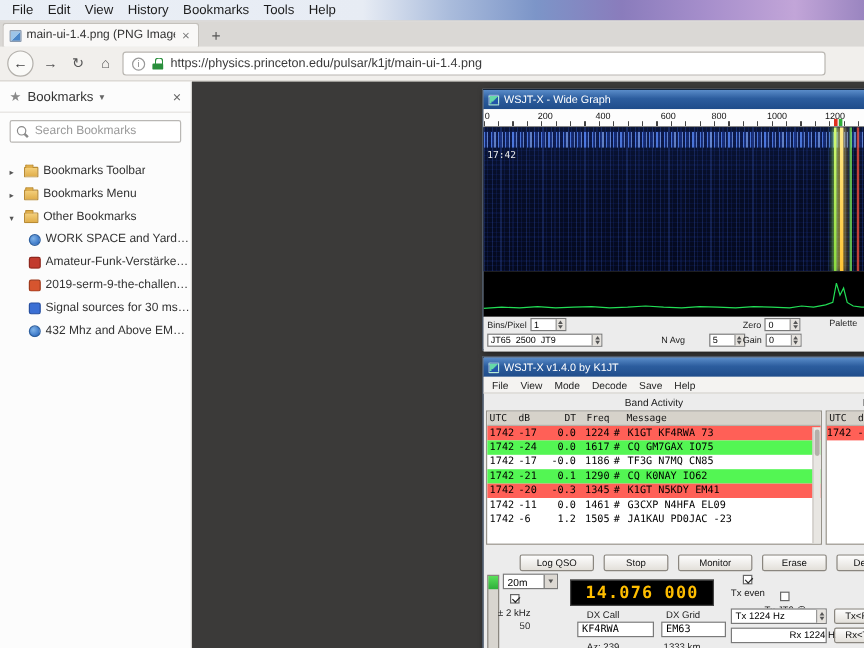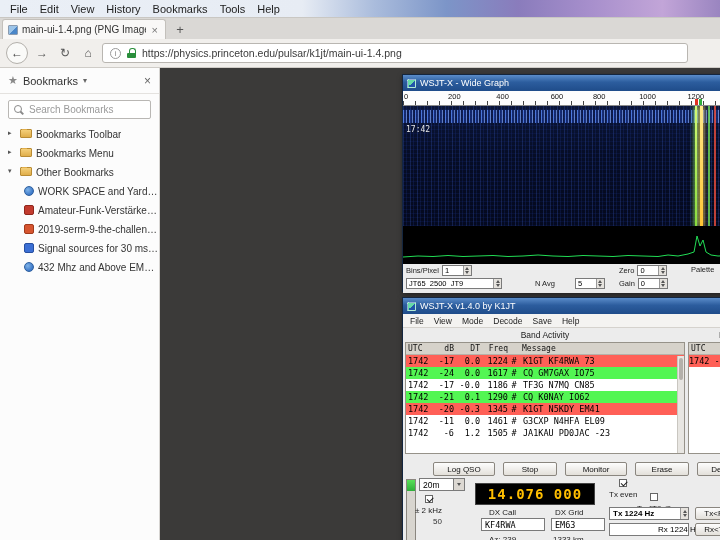--- a/index.html
+++ b/index.html
@@ -45,21 +45,21 @@
   .sb-chev { font-size:8px; color:#666; }
   .sb-close { margin-left:auto; font-size:12px; color:#666; }
   .sb-search { margin:6px 8px; height:19px; border:1px solid #b9b7b4; border-radius:2px; background:#fff;
     display:flex; align-items:center; gap:5px; padding:0 5px; }
   .mag { position:relative; width:10px; height:10px; flex:none; }
   .mag::before { content:""; position:absolute; top:0; left:0; width:6px; height:6px; border:1.5px solid #8a8a8a; border-radius:50%; }
   .mag::after { content:""; position:absolute; width:4px; height:1.5px; background:#8a8a8a; transform:rotate(45deg); left:6px; top:7px; }
   .sb-search input { border:none; outline:none; flex:1; font-size:10px; color:#444; background:transparent; font-family:"Liberation Sans",sans-serif; }
   .sb-search input::placeholder { color:#9a9a9a; }
   .bm-tree { padding-top:4px; }
-  .bm-row { height:19px; display:flex; align-items:flex-start; gap:4px; padding-left:8px; font-size:10px; color:#333;
+  .bm-row { height:19px; display:flex; align-items:flex-end; gap:4px; padding-left:8px; font-size:10px; color:#333;
     white-space:nowrap; overflow:hidden; }
   .bm-row.child { padding-left:24px; }
   .twisty { width:8px; font-size:7px; color:#555; flex:none; }
   .folder-icon { width:12px; height:9px; background:linear-gradient(#f4cf7a,#e0ae4a); border:1px solid #b98b33; border-radius:1px; position:relative; flex:none; }
   .folder-icon::before { content:""; position:absolute; top:-3px; left:0; width:5px; height:2px; background:#e0ae4a; border:1px solid #b98b33; border-bottom:none; border-radius:1px 1px 0 0; }
   .favicon { width:10px; height:10px; border-radius:2px; flex:none; }
   .fav-globe { border-radius:50%; background:radial-gradient(circle at 35% 35%, #7fb3e8, #3c78c8 70%); border:1px solid #2d5f9e; }
   .fav-red { background:#c23b2e; border:1px solid #8f271d; }
   .fav-orange { background:#d6552f; border:1px solid #a03a1c; }
   .fav-blue { background:#3b6fd4; border:1px solid #274fa0; }
@@ -117,21 +117,21 @@
   #rx-label { left:285px; width:115px; }
   .pane { position:absolute; top:14px; border:1px solid #969289; background:#fff; overflow:hidden; }
   #ba-pane { left:2px; width:280px; height:112px; }
   #rx-pane { left:285px; width:115px; height:112px; }
   .pane-head { height:12px; background:#d6d2ca; border-bottom:1px solid #b5b1a9; display:flex; align-items:center;
     font-family:"DejaVu Sans Mono",monospace; font-size:8px; color:#111; white-space:pre; }
   .dec-row { height:12px; display:flex; align-items:center; font-family:"DejaVu Sans Mono",monospace; font-size:8.5px; color:#000; white-space:pre; }
   .hl-red { background:#ff6057; }
   .hl-green { background:#53f653; }
   .c-utc { width:26px; padding-left:2px; }
-  .c-db { width:22px; text-align:right; }
+  .c-db { width:22px; text-align:left; }
   .c-dt { width:26px; text-align:right; }
   .c-freq { width:28px; text-align:right; }
   .c-mode { width:12px; text-align:center; }
   .c-msg { flex:1; padding-left:3px; overflow:hidden; }
   .c-msg-head { padding-left:14px; }
   .pane-scroll { position:absolute; top:13px; right:0; bottom:0; width:7px; background:#e8e6e2; border-left:1px solid #c9c6c0; }
   .pane-scroll::before { content:""; position:absolute; top:2px; left:1px; width:4px; height:22px; background:#b4b0aa; border-radius:2px; }
 
   #wx-buttons { position:absolute; top:134px; left:30px; display:flex; gap:8px; }
   .wx-btn { height:14px; background:linear-gradient(#fdfdfd,#e3e0da); border:1px solid #8a867f; border-radius:2px;
@@ -156,21 +156,21 @@
   #dx-call-label { left:86px; top:180px; } #dx-grid-label { left:152px; top:180px; }
   .field { background:#fff; border:1px solid #7a7a7a; font-family:"DejaVu Sans Mono",monospace; font-size:8.5px;
     display:flex; align-items:center; padding-left:3px; }
   #dx-call { left:78px; top:190px; width:64px; height:13px; }
   #dx-grid { left:148px; top:190px; width:54px; height:13px; }
   #az { left:86px; top:207px; font-size:8px; color:#222; }
   #dist { left:150px; top:207px; font-size:8px; color:#222; }
   #tx-even { left:206px; top:151px; } #tx-jt9 { left:234px; top:165px; }
   .fspin { background:#fff; border:1px solid #7a7a7a; display:flex; align-items:center; font-size:8px; }
   .fspin .spin-val { padding-left:3px; }
-  #tx-spin { left:206px; top:179px; width:80px; height:13px;font-weight:bold; }
+  #tx-spin { left:206px; top:179px; width:80px; height:13px; }
   #rx-spin { left:206px; top:195px; width:80px; height:13px;padding-left:45px; }
   #tx-lt-rx { left:292px; top:179px; width:42px; height:13px; position:absolute; }
   #rx-lt-tx { left:292px; top:195px; width:42px; height:13px; position:absolute; }
 </style>
 </head>
 <body>
 
 <div>
 
   <div class="menubar-row">
@@ -337,21 +337,21 @@
           <div class="ctl-row" id="wg-ctl-row2">
               <span class="ctl-group" style="left: 3px;">
                 <span class="spin" style="width: 96px;">
                   <span class="spin-val">JT65  2500  JT9</span>
                   <span class="spin-ar">
                     <span class="tri-up"></span>
                     <span class="tri-dn"></span>
                   </span>
                 </span>
               </span>
-              <span class="ctl-group" style="left: 132px; gap: 20px;">
+              <span class="ctl-group" style="left: 148px; gap: 20px;">
                 <span class="ctl-label">N Avg</span>
                 <span class="spin" style="width: 30px;">
                   <span class="spin-val">5</span>
                   <span class="spin-ar">
                     <span class="tri-up"></span>
                     <span class="tri-dn"></span>
                   </span>
                 </span>
               </span>
               <span class="ctl-group" style="left: 216px;">

